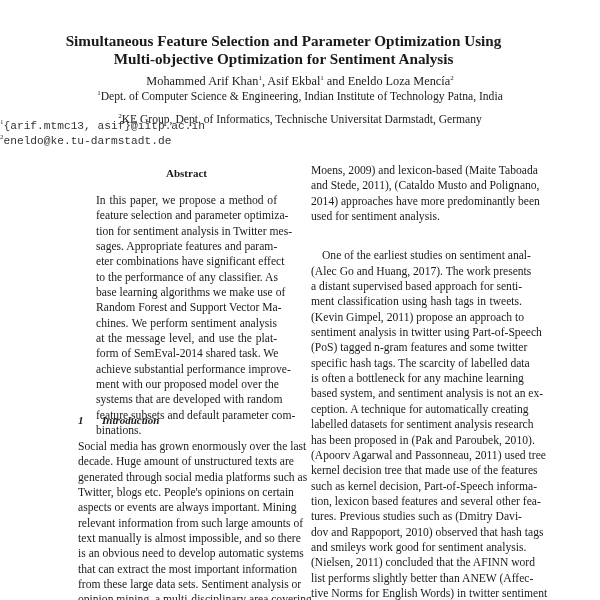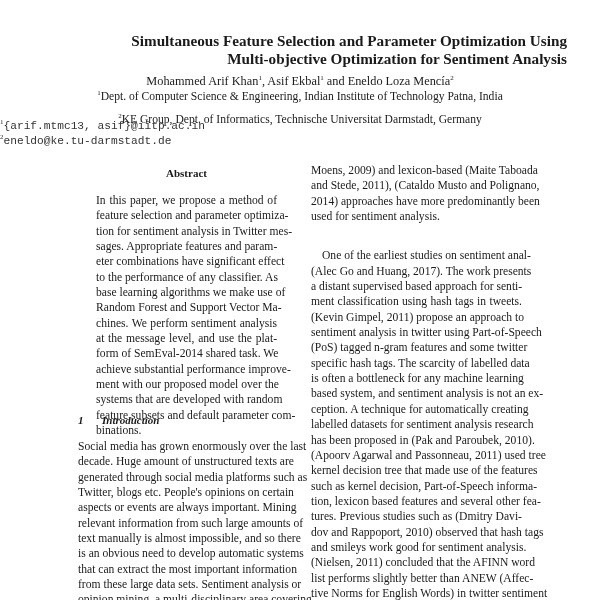--- a/index.html
+++ b/index.html
@@ -1,18 +1,18 @@
 <!DOCTYPE html>
 <html><head>
 <meta charset="utf-8">
 <style>
   html, body { margin: 0; padding: 0; background: #ffffff; }
   body { width: 600px; height: 600px; overflow: hidden; position: relative;
          font-family: "Liberation Serif", "DejaVu Serif", serif; color: #1a1a1a; }
-  .title { position: absolute; top: 32px; left: 0; width: 567px; text-align: right;
+  .title { position: absolute; top: 32px; left: 0; width: 567px; text-align: center;
            font-weight: bold; font-size: 15.2px; line-height: 18px; }
   .authors { position: absolute; top: 74px; left: 0; width: 600px; text-align: center;
              font-weight: normal; font-size: 12.3px; line-height: 15px; }
   .affil { position: absolute; left: 0; width: 600px; text-align: center;
            font-size: 11.6px; line-height: 15px; }
   .affil1 { top: 89px; }
   .affil2 { top: 112px; }
   .email { position: absolute; left: 0; width: 600px; text-align: left;
            font-family: "Liberation Mono", "DejaVu Sans Mono", monospace; font-size: 11.2px; line-height: 15px; color: #333; }
   .email1 { top: 119px; }

